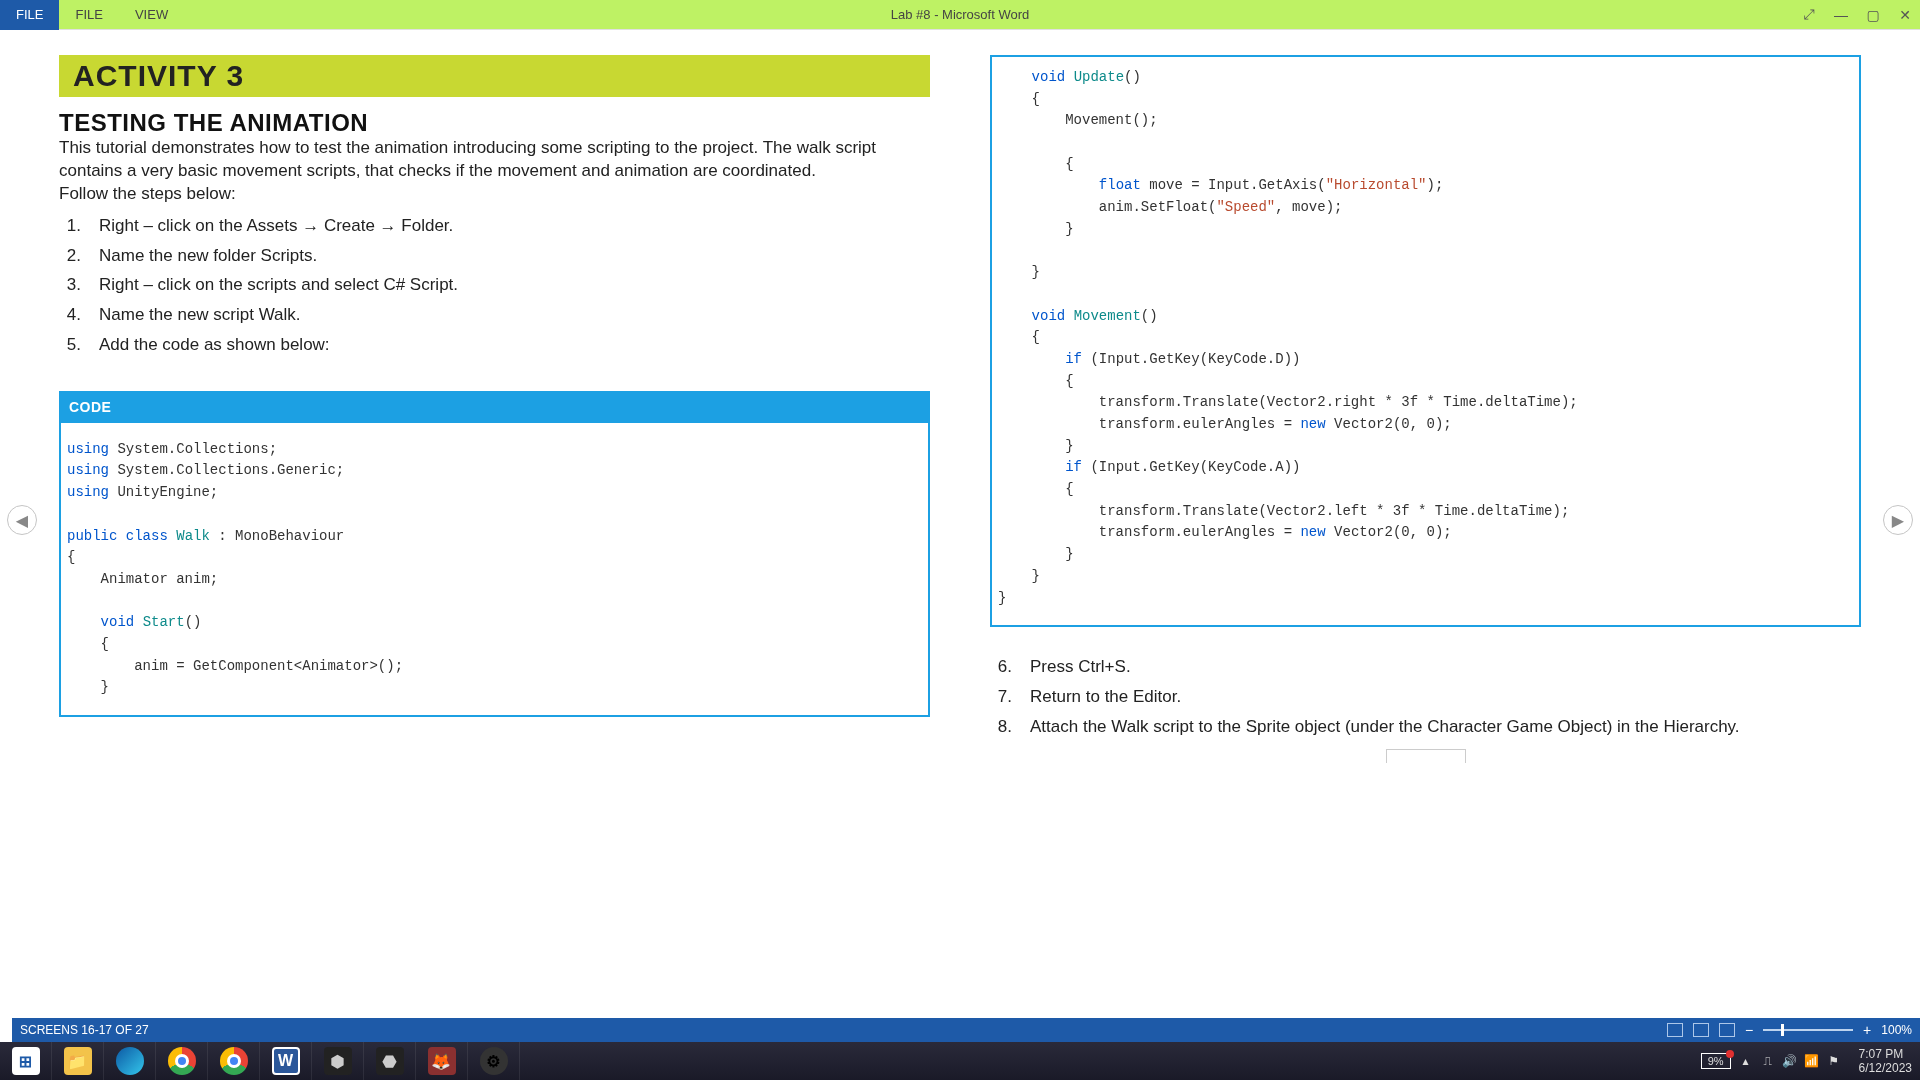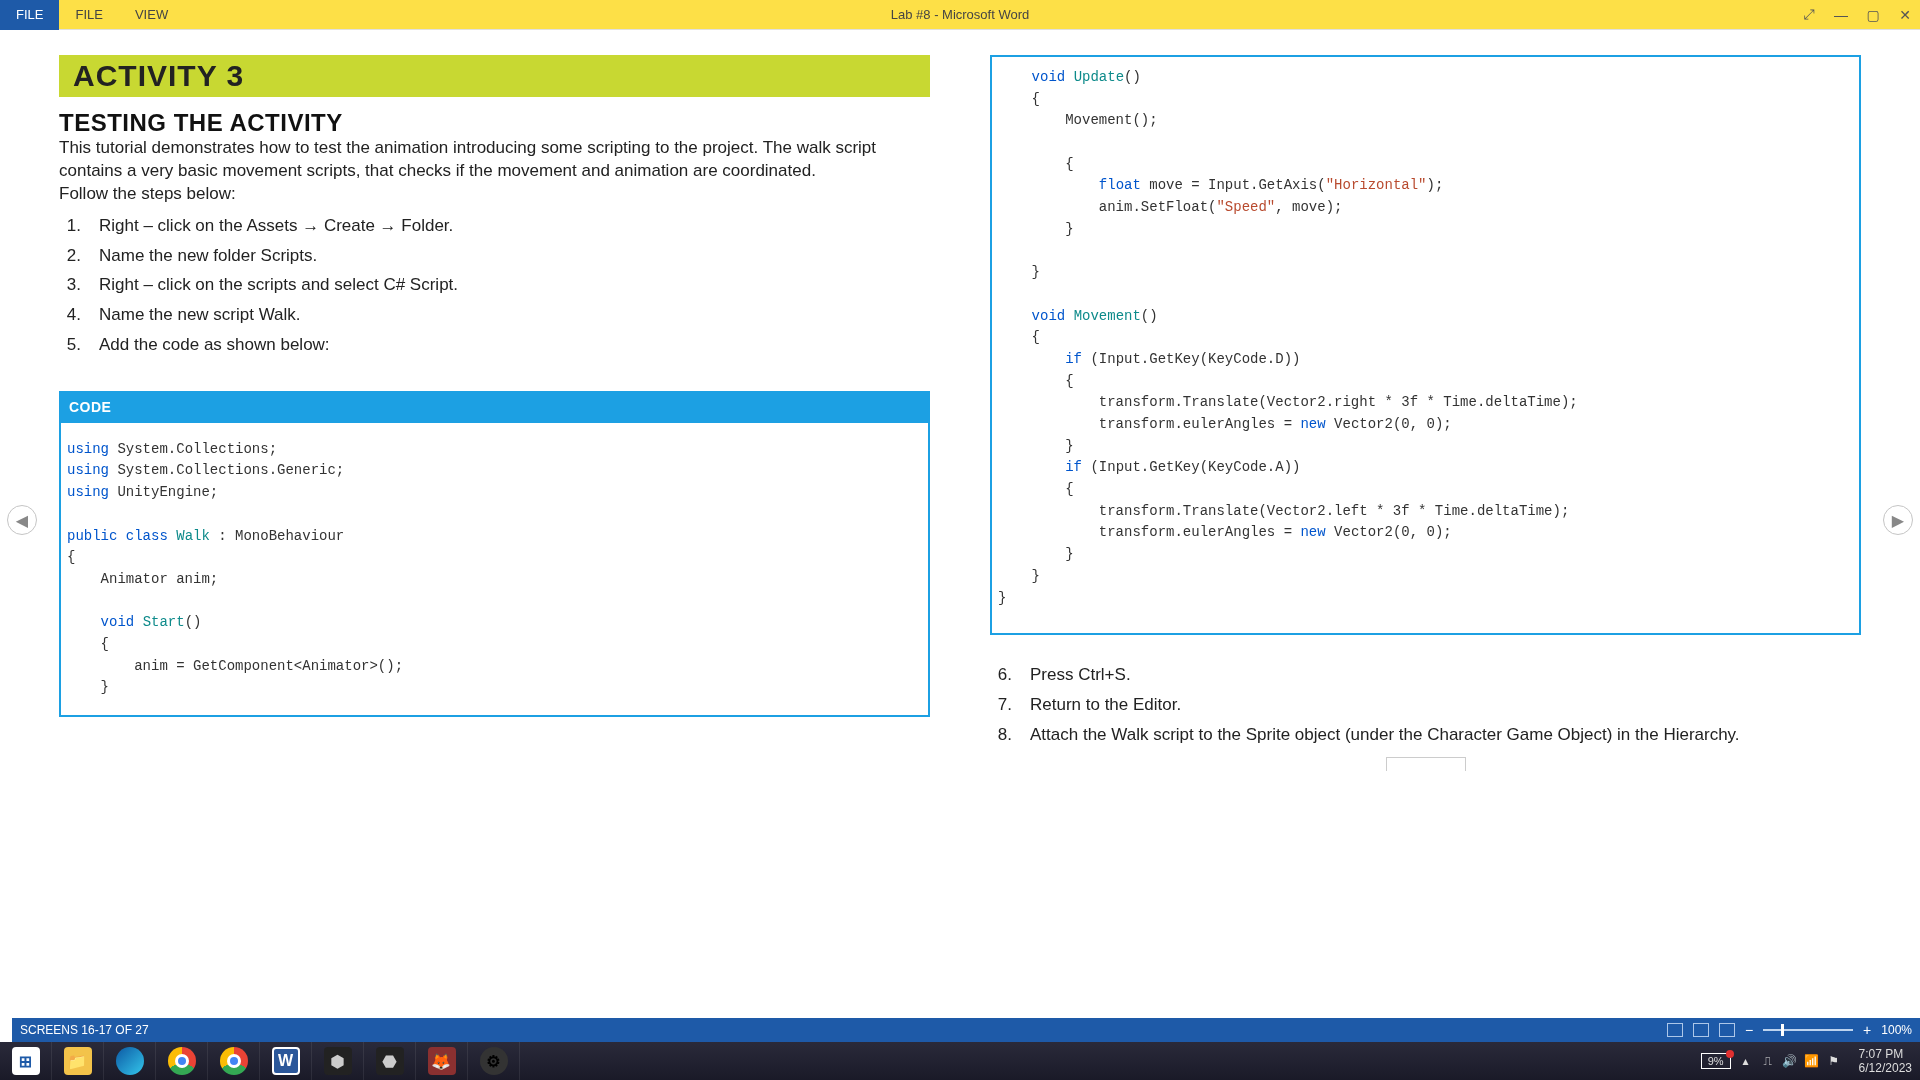--- a/index.html
+++ b/index.html
@@ -1,19 +1,19 @@
 <!DOCTYPE html>
 <html><head>
 <meta charset="utf-8">
 <style>
 * { margin: 0; padding: 0; box-sizing: border-box; }
 body { font-family: "Segoe UI", Arial, sans-serif; background: #fff; width: 1920px; height: 1080px; overflow: hidden; position: relative; }
 
 
-.menubar { height: 30px; background: #fde047; display: flex; align-items: center; border-bottom: 1px solid #e0e0e0; position: relative; }
+.menubar { height: 30px; background: #bef264; display: flex; align-items: center; border-bottom: 1px solid #e0e0e0; position: relative; }
 .menu-item { padding: 0 16px; font-size: 13px; height: 30px; display: flex; align-items: center; color: #444; cursor: pointer; }
 .menu-item.active { background: #1e5aa8; color: #fff; }
 .window-title { position: absolute; left: 50%; transform: translateX(-50%); font-size: 13px; color: #444; }
 .window-controls { position: absolute; right: 8px; display: flex; gap: 18px; align-items: center; color: #555; }
 .wc { width: 14px; height: 14px; display:flex; align-items:center; justify-content:center; font-size:14px; cursor:pointer; }
 
 
 .doc-area { position: absolute; top: 30px; left: 0; right: 0; bottom: 70px; background: #fff; display:flex; }
 .page-nav { width: 44px; display:flex; align-items:center; justify-content:center; }
 .nav-circle { width: 30px; height: 30px; border: 1px solid #c5c5c5; border-radius: 50%; display:flex; align-items:center; justify-content:center; color:#888; cursor:pointer; background:#fff; }
@@ -25,21 +25,21 @@
 .activity-banner { background: #c8d832; padding: 4px 14px; font-size: 30px; font-weight: 800; color:#222; letter-spacing:1px; }
 .section-title { font-size: 24px; font-weight: 800; color:#111; margin-top: 12px; letter-spacing:0.5px; }
 .body-text { font-size: 17px; color:#222; margin-top: 0; line-height: 1.35; }
 .ol { margin-top: 8px; }
 .ol-row { display:flex; font-size: 17px; color:#222; margin-top: 6px; line-height:1.4; }
 .ol-num { width: 40px; text-align:right; padding-right: 18px; }
 .ol-text { flex:1; }
 
 .code-header { background: #1ca0e3; color:#fff; font-weight:700; font-size:14px; padding: 8px 10px; margin-top: 34px; letter-spacing:0.5px; }
 .code-block { border: 2px solid #1ca0e3; border-top:none; background:#fff; font-family: "Courier New", monospace; font-size: 14px; line-height: 1.55; padding: 16px 6px; white-space: pre; color:#333; overflow:hidden; }
-.code-block.right { border: 2px solid #1ca0e3; padding: 10px 6px 24px 6px; }
+.code-block.right { border: 2px solid #1ca0e3; padding: 10px 6px 16px 6px; }
 
 .kw-blue { color:#0055cc; }
 .kw-teal { color:#0d8a8a; }
 .kw-str { color:#b84a2e; }
 
 
 .statusbar { position:absolute; left:12px; right:0; bottom: 38px; height: 24px; background:#1e5aa8; color:#fff; font-size:12px; display:flex; align-items:center; padding: 0 8px; }
 .status-right { margin-left:auto; display:flex; align-items:center; gap:10px; }
 .view-icon { width:16px; height:14px; border:1px solid #bcd3ef; opacity:0.9; }
 .zoom-slider { width: 90px; height:2px; background:#bcd3ef; position:relative; }
@@ -77,21 +77,21 @@
 
 <div class="doc-area">
   <div class="page-nav">
     <div class="nav-circle">◀</div>
   </div>
 
   <div class="pages">
 
     <div class="page">
       <div class="activity-banner">ACTIVITY 3</div>
-      <div class="section-title">TESTING THE ACTIVITY</div>
+      <div class="section-title">TESTING THE ANIMATION</div>
       <div class="body-text">This tutorial demonstrates how to test the animation introducing some scripting to the project. The walk script contains a very basic movement scripts, that checks if the movement and animation are coordinated.</div>
       <div class="body-text">Follow the steps below:</div>
       <div class="ol">
         <div class="ol-row">
             <div class="ol-num">1.</div>
             <div class="ol-text">Right – click on the Assets → Create → Folder.</div>
           </div>
         <div class="ol-row">
             <div class="ol-num">2.</div>
             <div class="ol-text">Name the new folder Scripts.</div>

